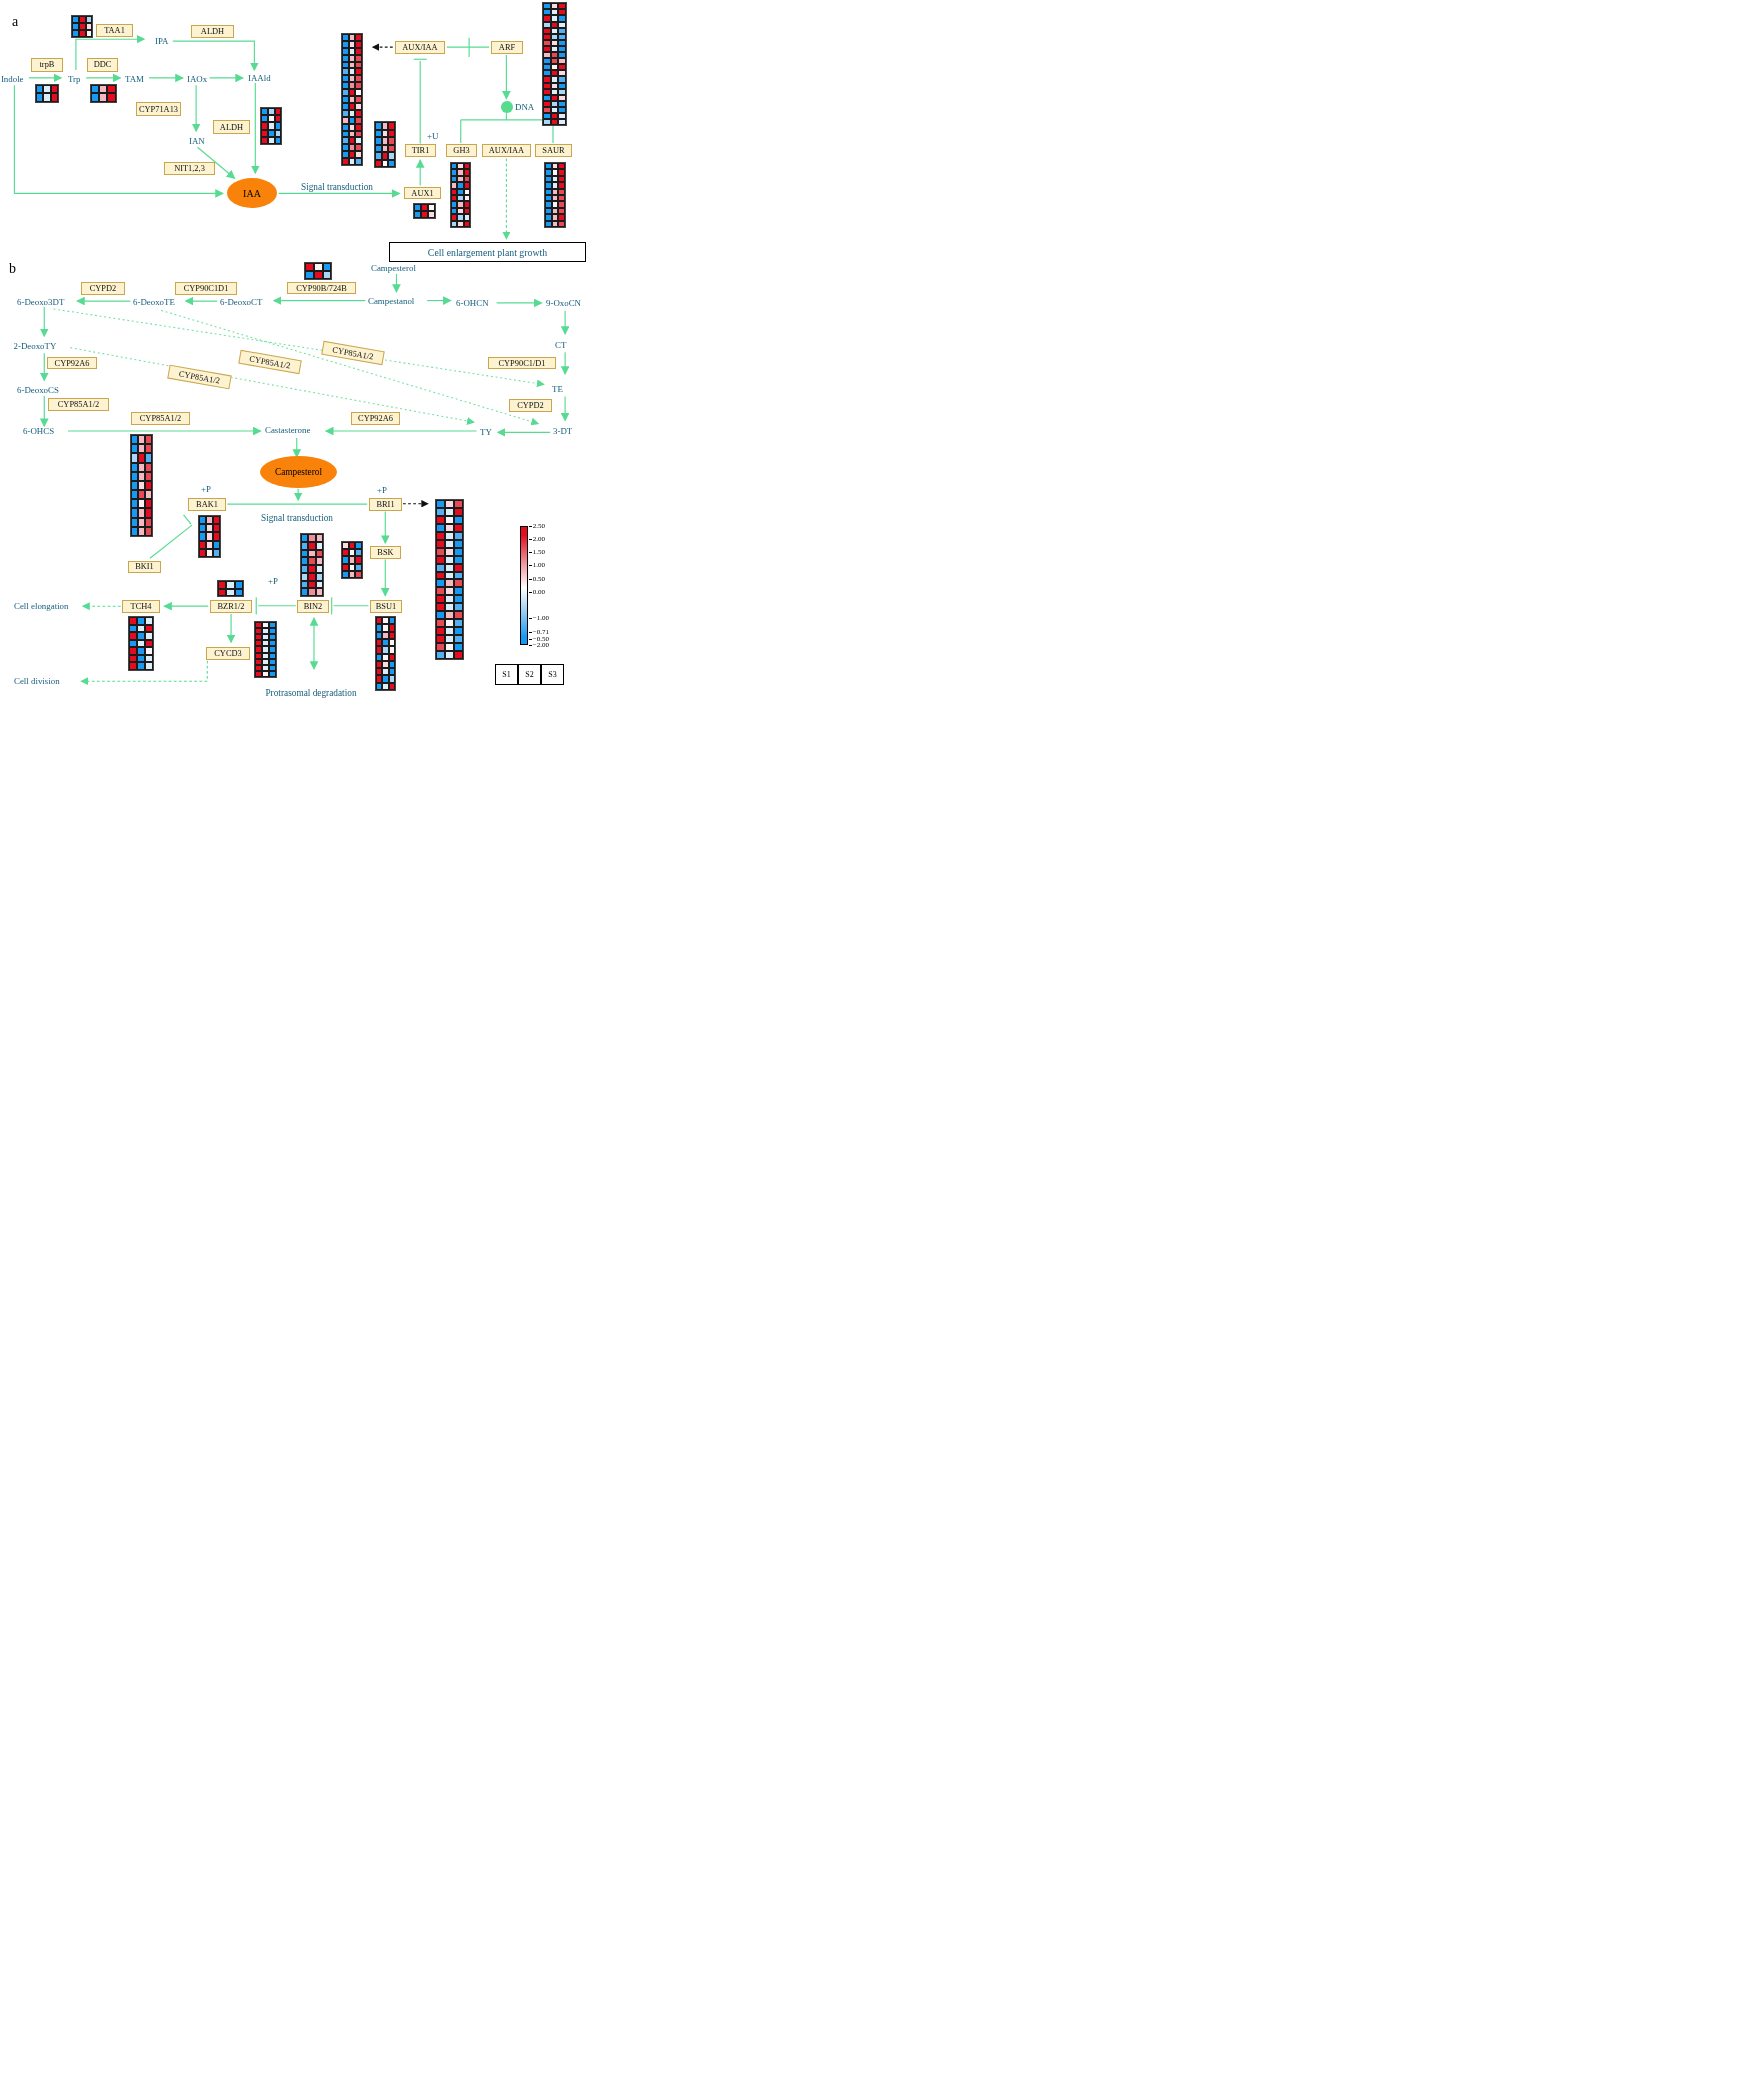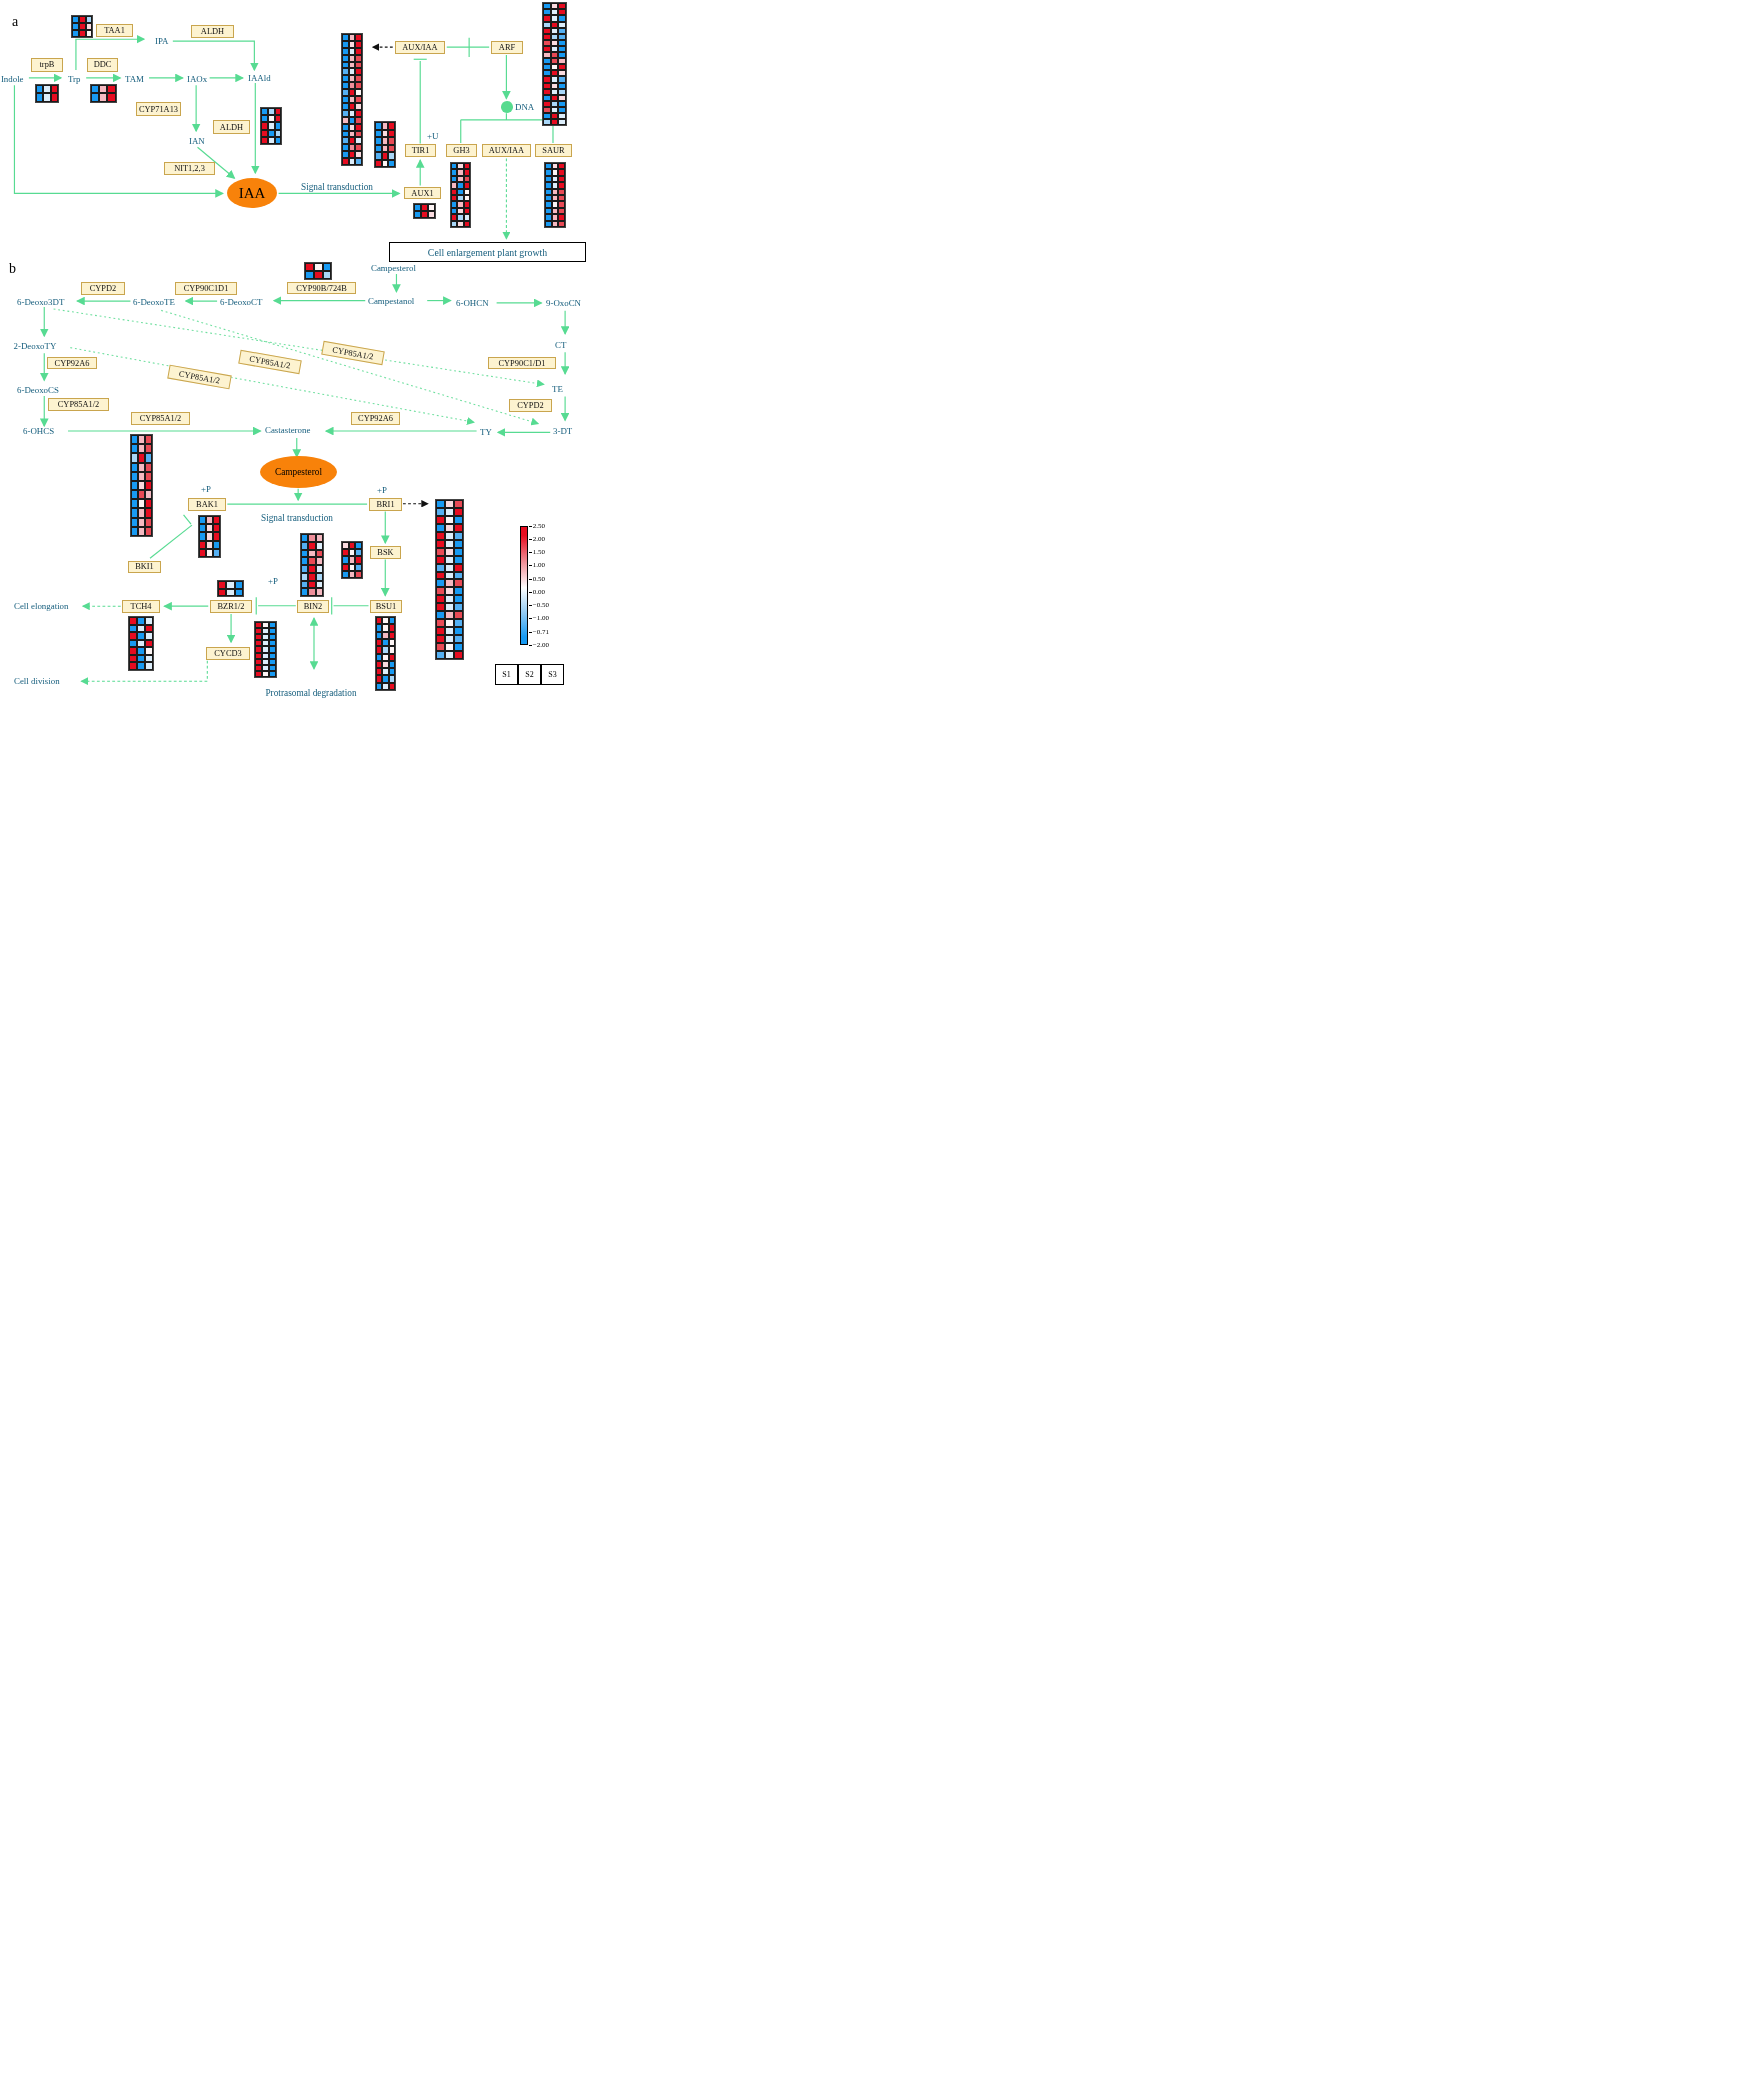--- a/index.html
+++ b/index.html
@@ -13,21 +13,21 @@
   .box{position:absolute;display:flex;align-items:center;justify-content:center;
        background:#fdf3d0;border:0.9px solid #c9a54e;font-size:8.4px;color:#111;
        box-sizing:border-box;white-space:nowrap;z-index:3;}
   .tilt{transform:rotate(10deg);}
   .met{position:absolute;font-size:8.9px;color:#19607f;white-space:nowrap;z-index:2;}
   .ctr{text-align:center;}
   .panel-label{position:absolute;font-size:14px;color:#000;z-index:2;}
   .hm{position:absolute;display:grid;z-index:2;border:0.5px solid #444;box-sizing:border-box;}
   .hm-cell{border:0.5px solid #1b1b1b;}
   .ellipse{position:absolute;background:#f8820a;border-radius:50%;display:flex;align-items:center;
-           justify-content:center;font-size:15px;color:#000;z-index:3;}
+           justify-content:center;font-size:10px;color:#000;z-index:3;}
   .dna-dot{position:absolute;width:11.7px;height:11.7px;border-radius:50%;background:#57db8f;z-index:2;}
   .outcome-box{position:absolute;border:1.4px solid #000;background:#fff;display:flex;align-items:center;
            justify-content:center;font-size:9.8px;color:#19607f;z-index:3;box-sizing:border-box;}
   .cbar{position:absolute;left:520px;top:526px;width:8.4px;height:119px;border:0.9px solid #000;
         box-sizing:border-box;z-index:2;
         background:linear-gradient(to bottom,#e60c20 0%,#e60c20 7%,#ef8f97 30%,#ffffff 52%,
                    #8fc9f3 74%,#189af2 94%,#189af2 100%);}
   .cbtick{position:absolute;left:529px;font-size:7px;color:#000;z-index:2;white-space:nowrap;}
   .cbtick::before{content:"";display:inline-block;width:2.8px;height:0.9px;background:#000;
         margin-right:0.9px;vertical-align:middle;}
@@ -719,21 +719,21 @@
     </div>
   <div class="met ctr" style="left:261px;top:688px;width:100px;font-size:9.3px">Protrasomal degradation</div>
 
   <div class="cbar"></div>
   <div class="cbtick" style="top:522px">2.50</div>
   <div class="cbtick" style="top:535px">2.00</div>
   <div class="cbtick" style="top:548px">1.50</div>
   <div class="cbtick" style="top:561px">1.00</div>
   <div class="cbtick" style="top:575px">0.50</div>
   <div class="cbtick" style="top:588px">0.00</div>
-  <div class="cbtick" style="top:601px">−0.50</div>
+  <div class="cbtick" style="top:635px">−0.50</div>
   <div class="cbtick" style="top:614px">−1.00</div>
   <div class="cbtick" style="top:628px">−0.71</div>
   <div class="cbtick" style="top:641px">−2.00</div>
 
   <div class="sbox" style="left:495px;top:664px;width:23px;height:21.4px">S1</div>
   <div class="sbox" style="left:518px;top:664px;width:23px;height:21.4px">S2</div>
   <div class="sbox" style="left:541px;top:664px;width:23px;height:21.4px">S3</div>
 
 </div>
 

